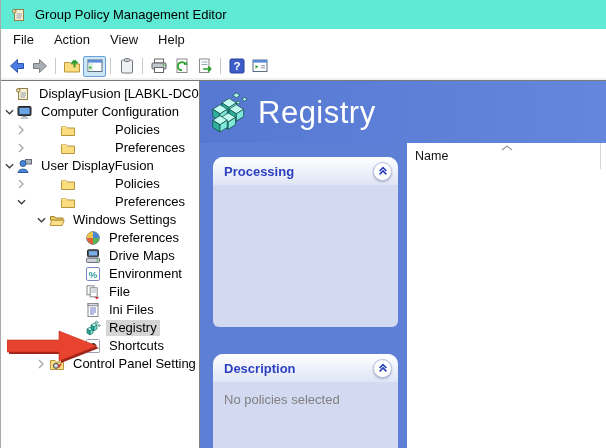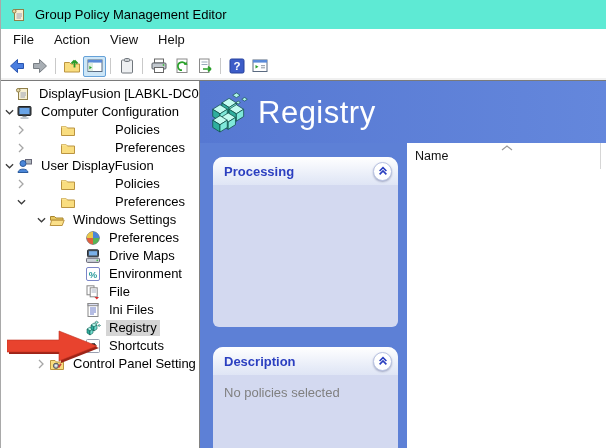--- a/index.html
+++ b/index.html
@@ -46,21 +46,21 @@
 
   
   .panels-col { width:207px; flex:0 0 auto; padding:14px 9px 0 13px; display:flex; flex-direction:column; overflow:hidden; }
   .panel { background:#d3d9f0; border-radius:10px 10px 6px 6px; overflow:hidden; }
   .panel-hdr { height:28px; display:flex; align-items:center; justify-content:space-between; padding:0 6px 0 11px;
     background:linear-gradient(180deg,#ffffff,#e7ecf8 72%,#dfe5f5); }
   .panel-title { font-size:13px; font-weight:bold; color:#2b3fc0; }
   .collapse-btn { width:19px; height:19px; border-radius:50%; background:#fff; border:1px solid #b9c3e2;
     display:flex; align-items:center; justify-content:center; box-shadow:0 1px 2px rgba(10,20,80,.3); }
   .panel-processing { height:170px; }
-  .panel-description { margin-top:20px; flex:1; border-radius:10px 10px 0 0; }
+  .panel-description { margin-top:27px; flex:1; border-radius:10px 10px 0 0; }
   .panel-body { padding:10px 11px; font-size:13px; color:#808080; }
 
   
   .list-area { flex:1; background:#fff; position:relative; min-width:0; }
   .list-hdr { height:24px; position:relative; }
   .col-label { font-size:12.5px; color:#111; padding-left:8px; line-height:26px; display:inline-block;text-align:center; }
   .sort-ind { position:absolute; left:94px; top:2px; }
   .col-sep { position:absolute; top:0; right:5px; width:1px; height:26px; background:#d6d6d6; }
 </style>
 </head>

